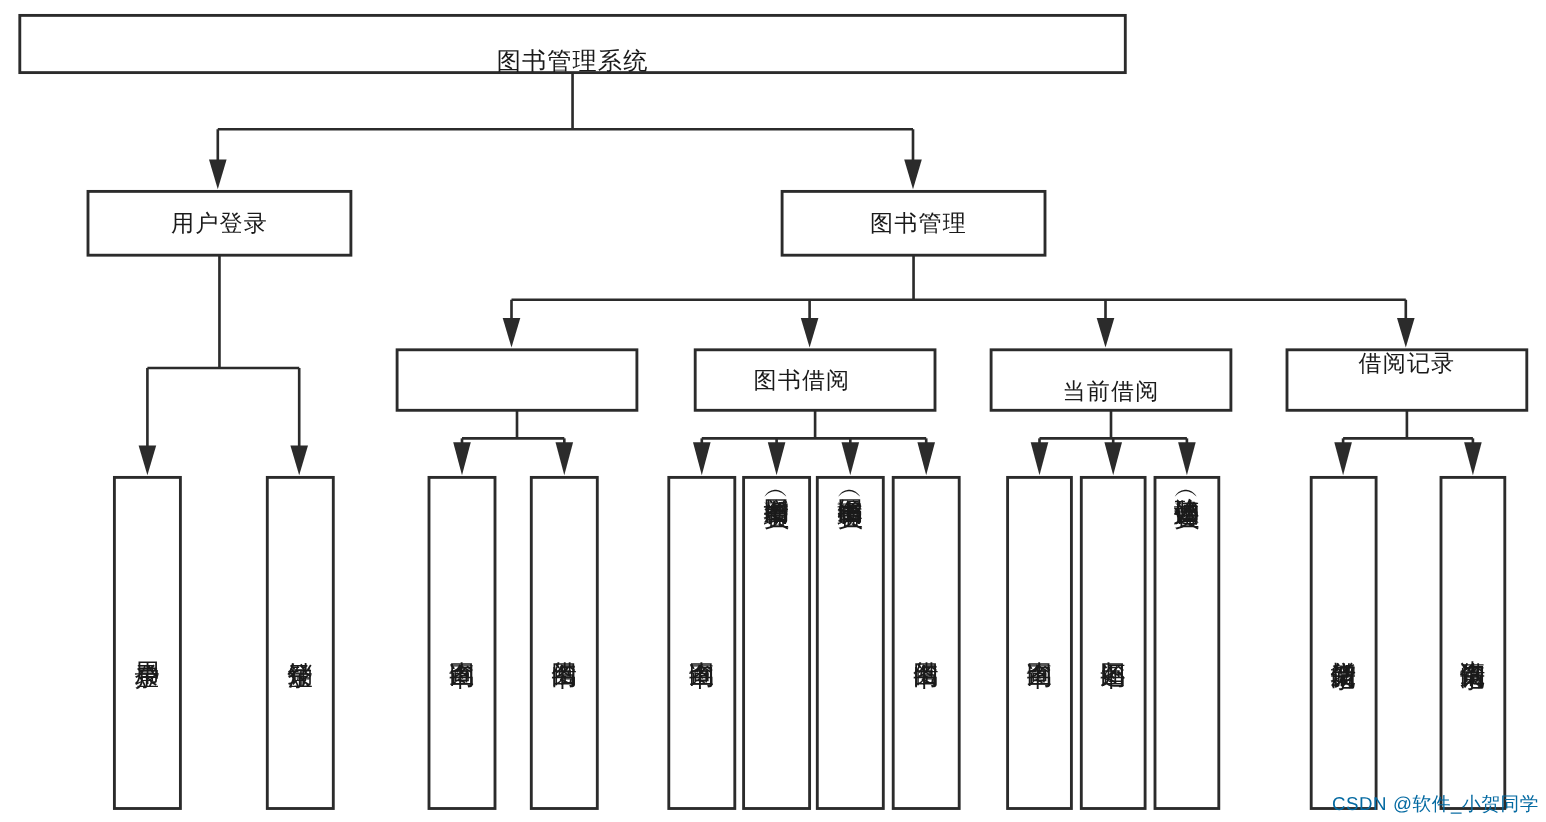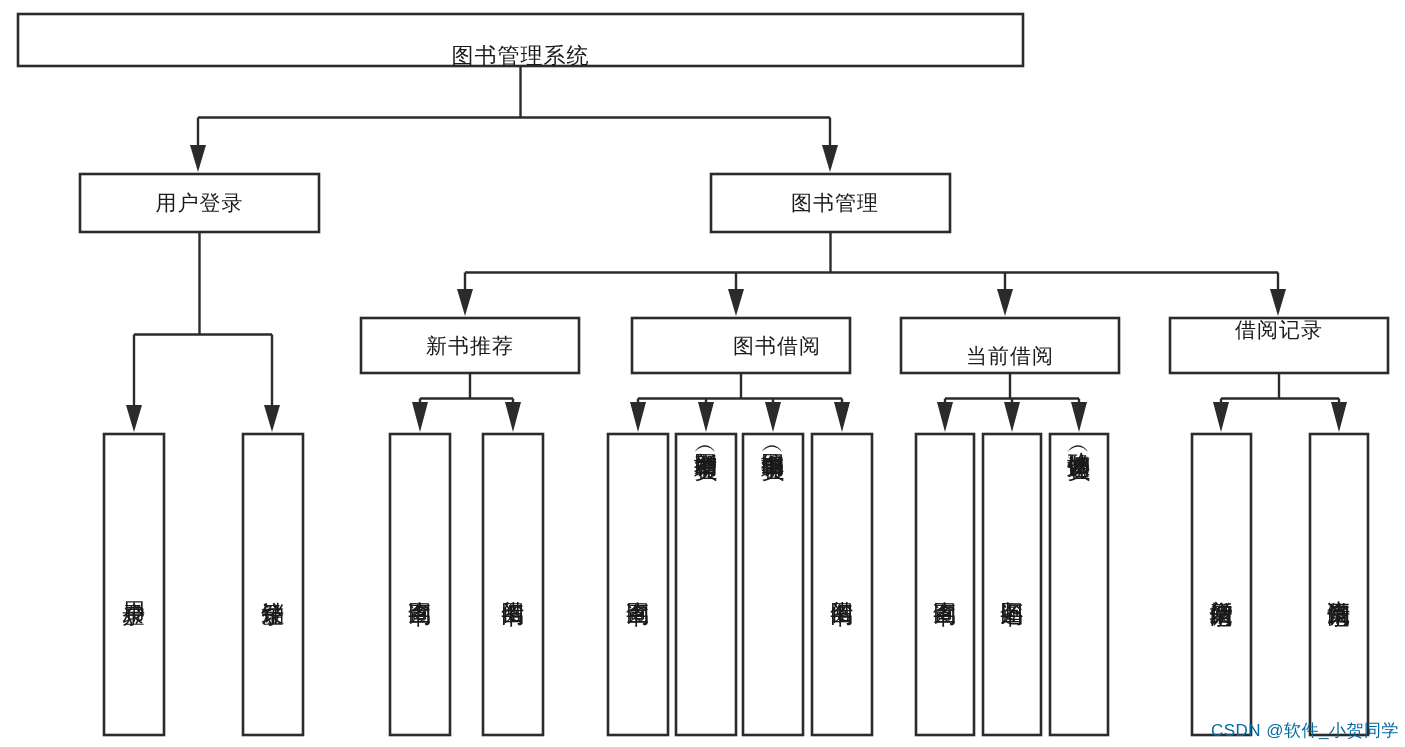--- a/index.html
+++ b/index.html
@@ -200,25 +200,22 @@
   </div>
 
   <div class="box-label-wrap" style="left:80px; top:174px; width:239px; height:58px;">
     <span class="box-label">用户登录</span>
   </div>
 
   <div class="box-label-wrap" style="left:711px; top:174px; width:248px; height:58px;">
     <span class="box-label">图书管理</span>
   </div>
 
-  <div class="box-label-wrap" style="left:361px; top:318px; width:218px; height:55px;">
-    <span class="box-label">新书推荐</span>
-  </div>
-
-  <div class="box-label-wrap" style="left:668px; top:318px; width:218px; height:55px;">
+
+  <div class="box-label-wrap" style="left:620px; top:318px; width:218px; height:55px;">
     <span class="box-label">图书借阅</span>
   </div>
 
   <div class="box-label-wrap" style="left:901px; top:328px; width:218px; height:55px;">
     <span class="box-label">当前借阅</span>
   </div>
 
   <div class="box-label-wrap" style="left:1170px; top:302px; width:218px; height:55px;">
     <span class="box-label">借阅记录</span>
   </div>

